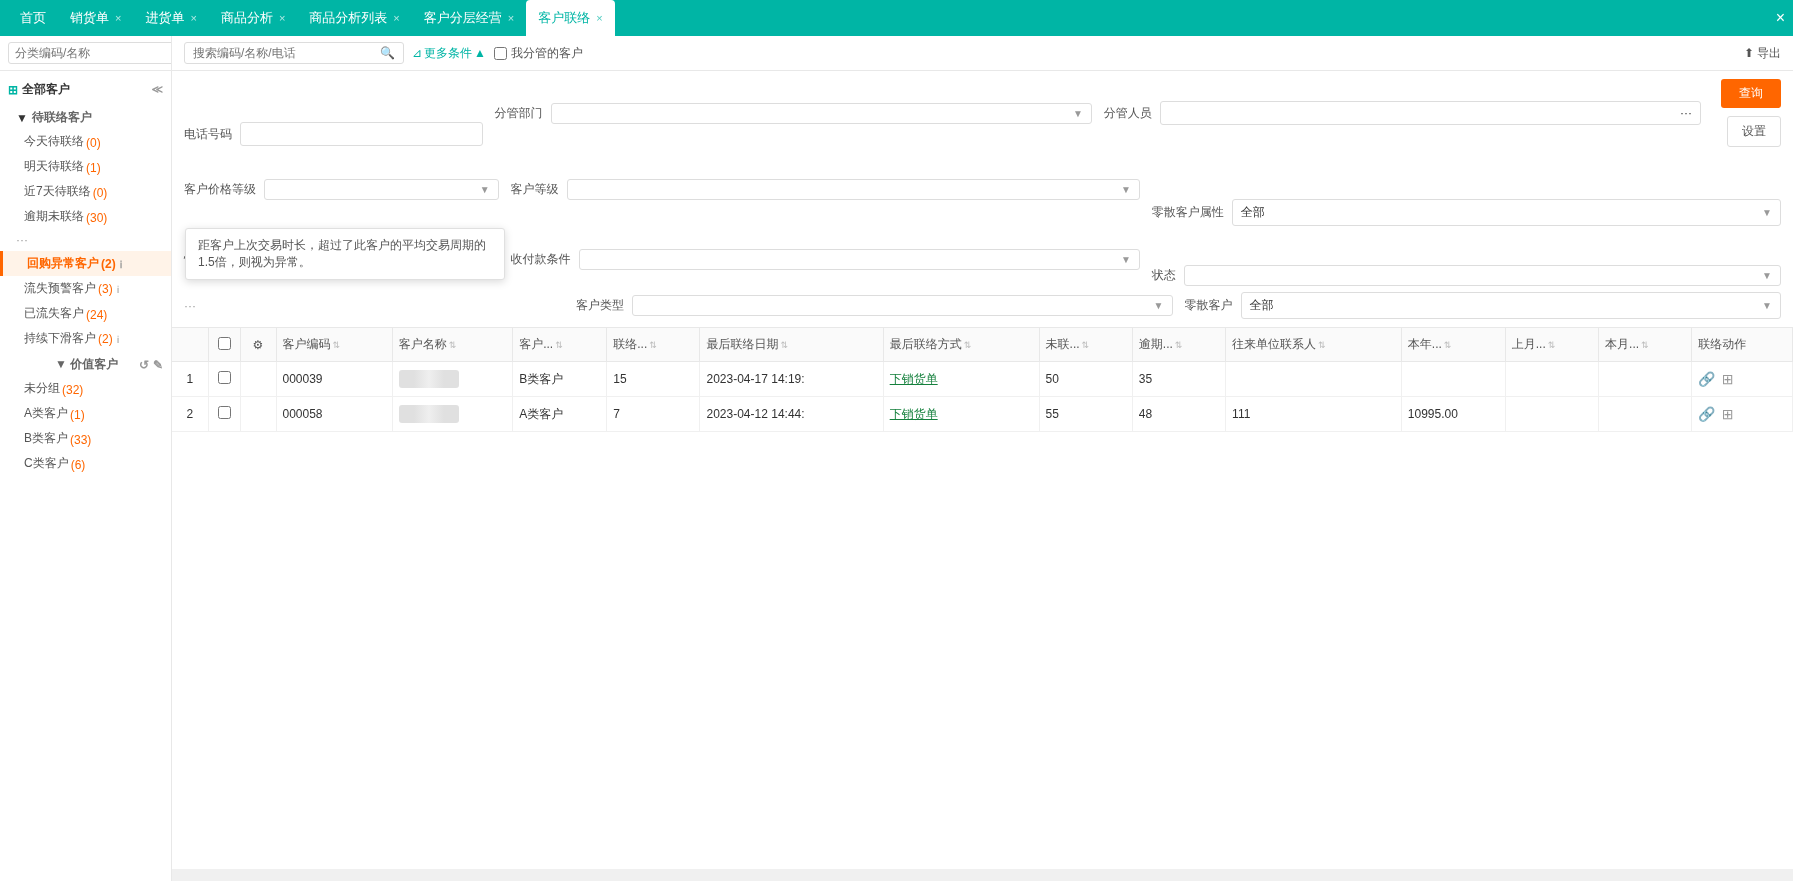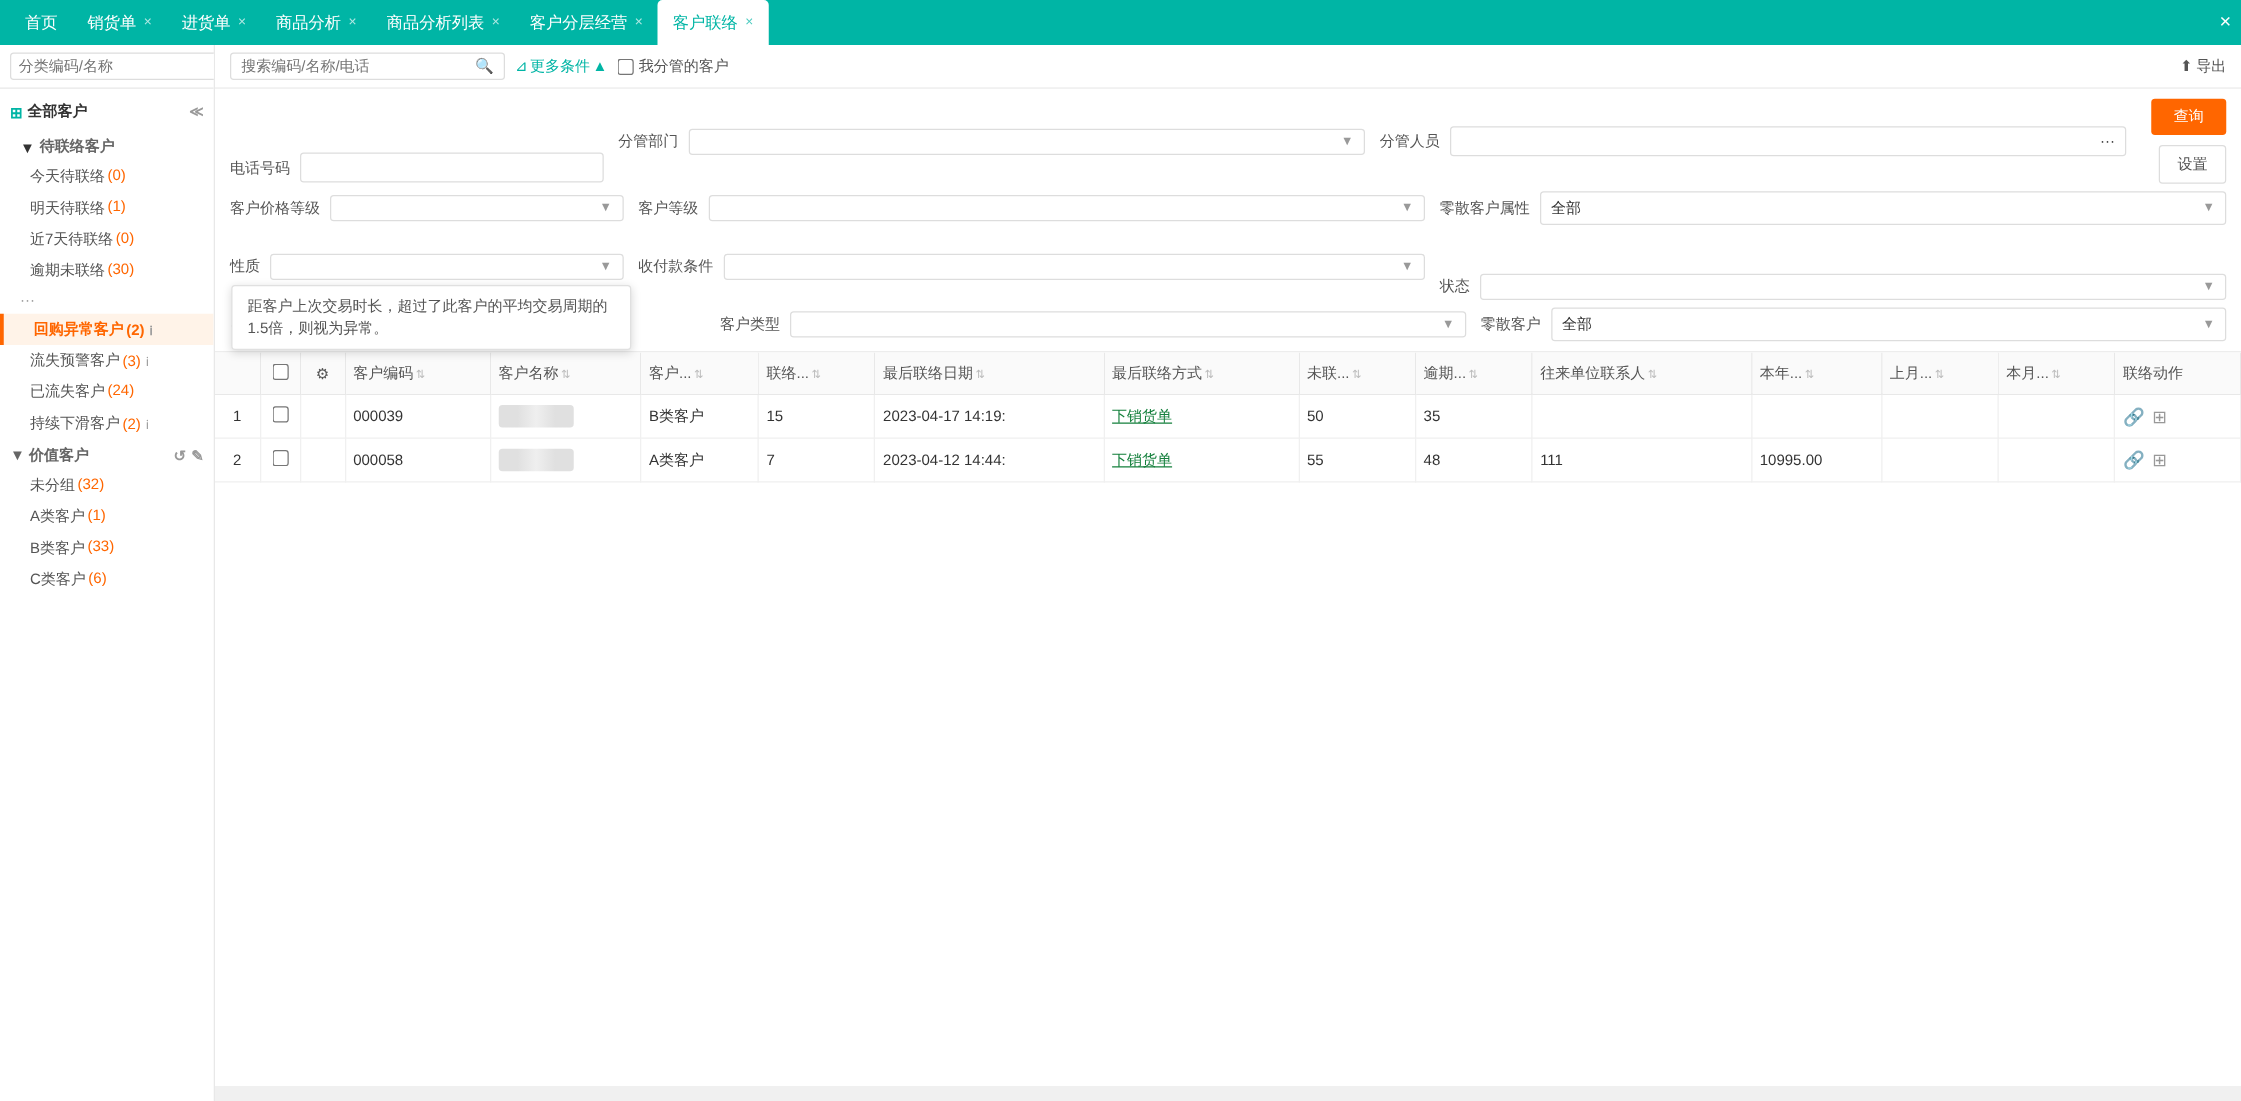--- a/index.html
+++ b/index.html
@@ -46,27 +46,27 @@
     .sidebar-group-header .expand-btn {
       margin-left: auto; color: #999; font-size: 11px;
     }
     .sidebar-section-label {
       display: flex; align-items: center; padding: 5px 8px 3px 16px;
       color: #666; font-weight: bold; font-size: 12px;
     }
     .sidebar-section-label .tri { margin-right: 4px; color: #333; }
     .sidebar-item {
       padding: 4px 8px 4px 24px; cursor: pointer; color: #555; font-size: 12px;
-      display: flex; align-items: flex-start;
+      display: flex; align-items: flex-end;
     }
     .sidebar-item.active { background: #fff3e8; color: #ff6600; font-weight: bold; border-left: 3px solid #ff6600; }
     .sidebar-item .item-count { color: #ff6600; margin-left: 2px; }
     .sidebar-item-with-icon { display: flex; align-items: center; }
     .sidebar-item-with-icon .info-icon { margin-left: 4px; color: #999; font-size: 10px; }
-    .sidebar-section2 { padding: 5px 8px 3px 8px; color: #666; font-weight: bold; display: flex; align-items: center; justify-content: space-between; }
+    .sidebar-section2 { padding: 5px 8px 3px 8px; color: #666; font-weight: bold; display: flex; align-items: center; justify-content: space-between; margin-left: 47px; }
     .sidebar-section2 .icons { display: flex; gap: 4px; }
     .sidebar-section2 .icon-btn { cursor: pointer; color: #999; }
 
     
     .tooltip-box {
       position: absolute; left: 185px; top: 228px; z-index: 100;
       background: #fff; border: 1px solid #e0e0e0; border-radius: 3px;
       padding: 8px 12px; font-size: 12px; color: #555;
       max-width: 320px; box-shadow: 0 2px 8px rgba(0,0,0,0.15);
     }
@@ -348,21 +348,21 @@
             <span class="chev">▼</span>
           </div>
         </div>
         <div class="adv-field" style="flex:2;">
           <label>客户等级</label>
           <div class="adv-select">
             <span></span>
             <span class="chev">▼</span>
           </div>
         </div>
-        <div class="adv-field" style="flex:2;">
+        <div class="adv-field" style="flex:2;margin-top:46px;">
           <label>零散客户属性</label>
           <div class="adv-select" style="flex:1;">
             <span>全部</span>
             <span class="chev">▼</span>
           </div>
         </div>
       </div>
 
       <div class="adv-row">
         <div class="adv-field" style="max-width:380px;">

